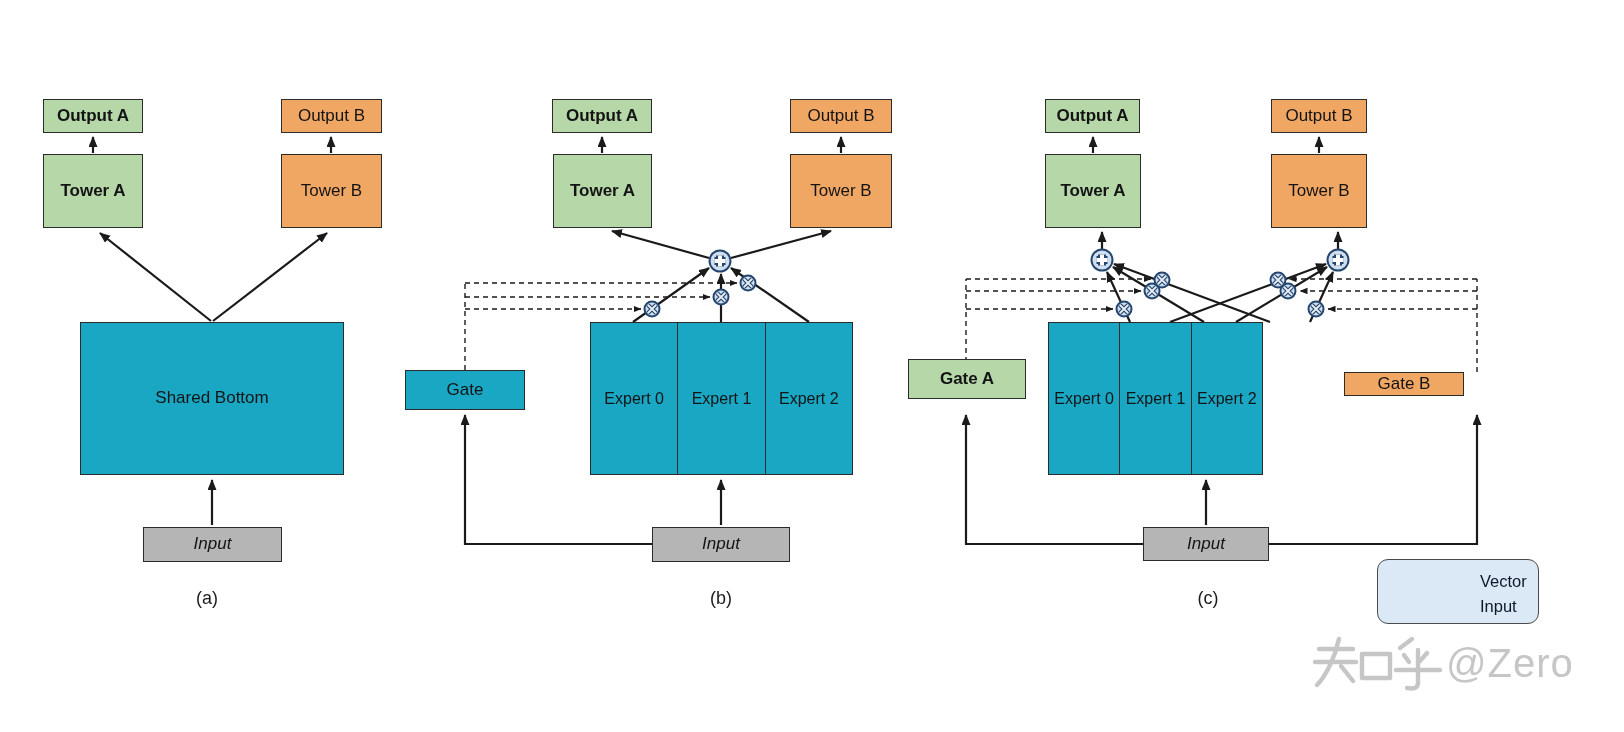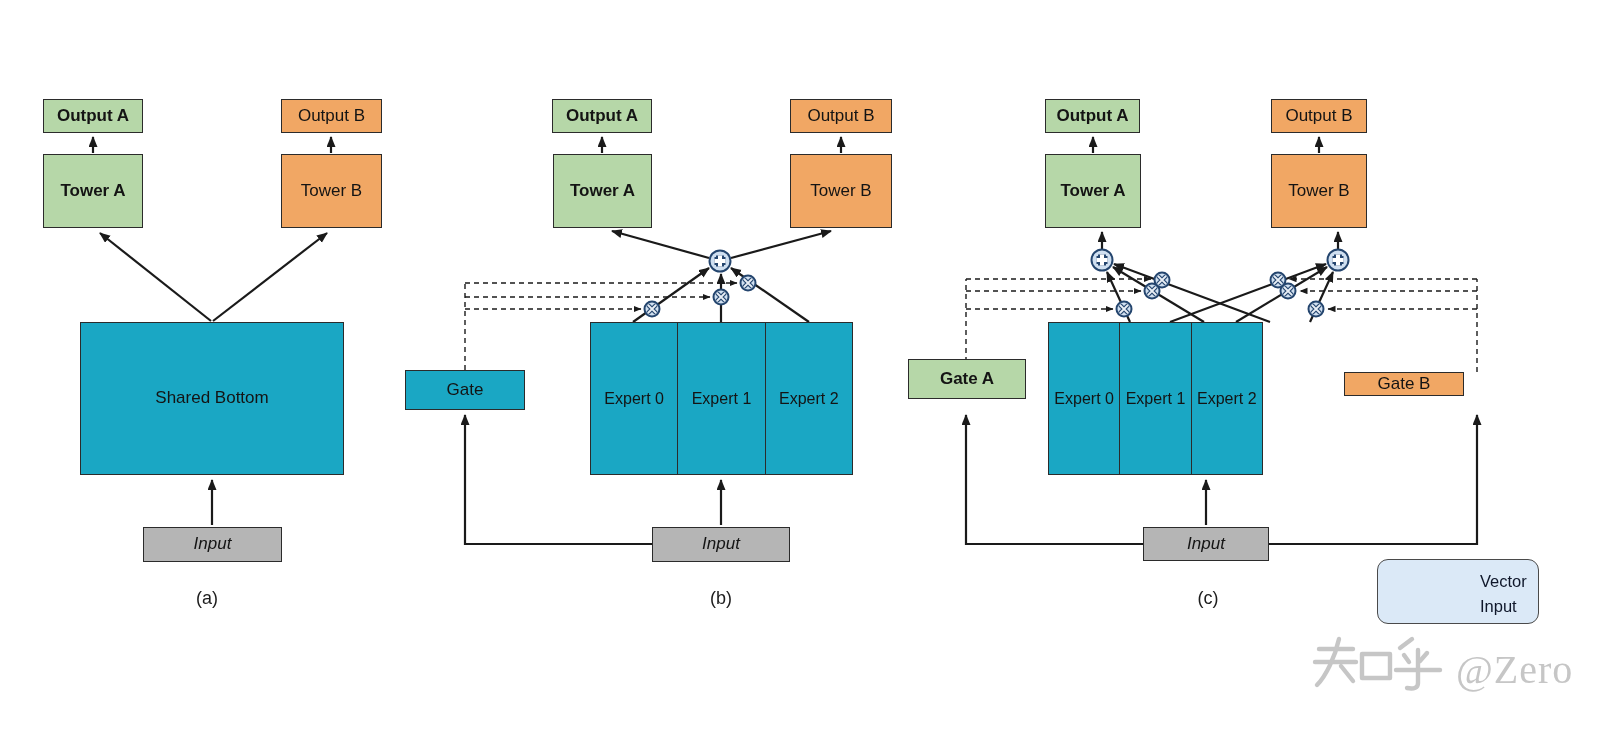--- a/index.html
+++ b/index.html
@@ -22,21 +22,21 @@
   .experts{position:absolute;display:flex;border:1.6px solid var(--box-border);box-sizing:border-box;}
   .expert-cell{flex:1;background:var(--teal);display:flex;align-items:center;justify-content:center;
                font-size:16px;box-sizing:border-box;}
   .expert-cell + .expert-cell{border-left:1.6px solid var(--box-border);}
   .panel-label{position:absolute;font-size:18px;color:#1c1c1c;transform:translateX(-50%);}
   .legend{position:absolute;left:1377px;top:559px;width:160px;height:63px;
           background:var(--legend-bg);border:1.8px solid var(--legend-border);border-radius:11px;}
   .legend-label{position:absolute;font-size:16.5px;color:#0f172a;margin-left:18px;}
   .caption{position:absolute;left:34px;top:671px;width:1556px;text-align:center;
            font-family:"Liberation Serif", serif;font-weight:bold;font-size:25px;color:#000;}
-  .watermark{position:absolute;left:1312px;top:633px;display:flex;align-items:flex-end;gap:12px;font-family:Liberation Serif, serif;}
+  .watermark{position:absolute;left:1312px;top:633px;display:flex;align-items:center;gap:2px;}
   .watermark .handle{font-size:40px;color:var(--watermark);letter-spacing:1px;}
   
   .ln{stroke:var(--line);stroke-width:2.2;fill:none;}
   .lnd{stroke:var(--line);stroke-width:1.4;fill:none;stroke-dasharray:5 4;}
   .nodeC{fill:var(--node-fill);stroke:var(--node-stroke);stroke-width:2;}
   .plus-outline{stroke:var(--node-stroke);stroke-width:8;fill:none;}
   .plus-inner{stroke:#ffffff;stroke-width:4;fill:none;}
   .x-outline{stroke:var(--node-stroke);stroke-width:4.2;fill:none;}
   .x-inner{stroke:#e9eff6;stroke-width:1.8;fill:none;}
   .wm-stroke{stroke:var(--watermark);stroke-width:4.4;fill:none;stroke-linecap:round;stroke-linejoin:round;}

